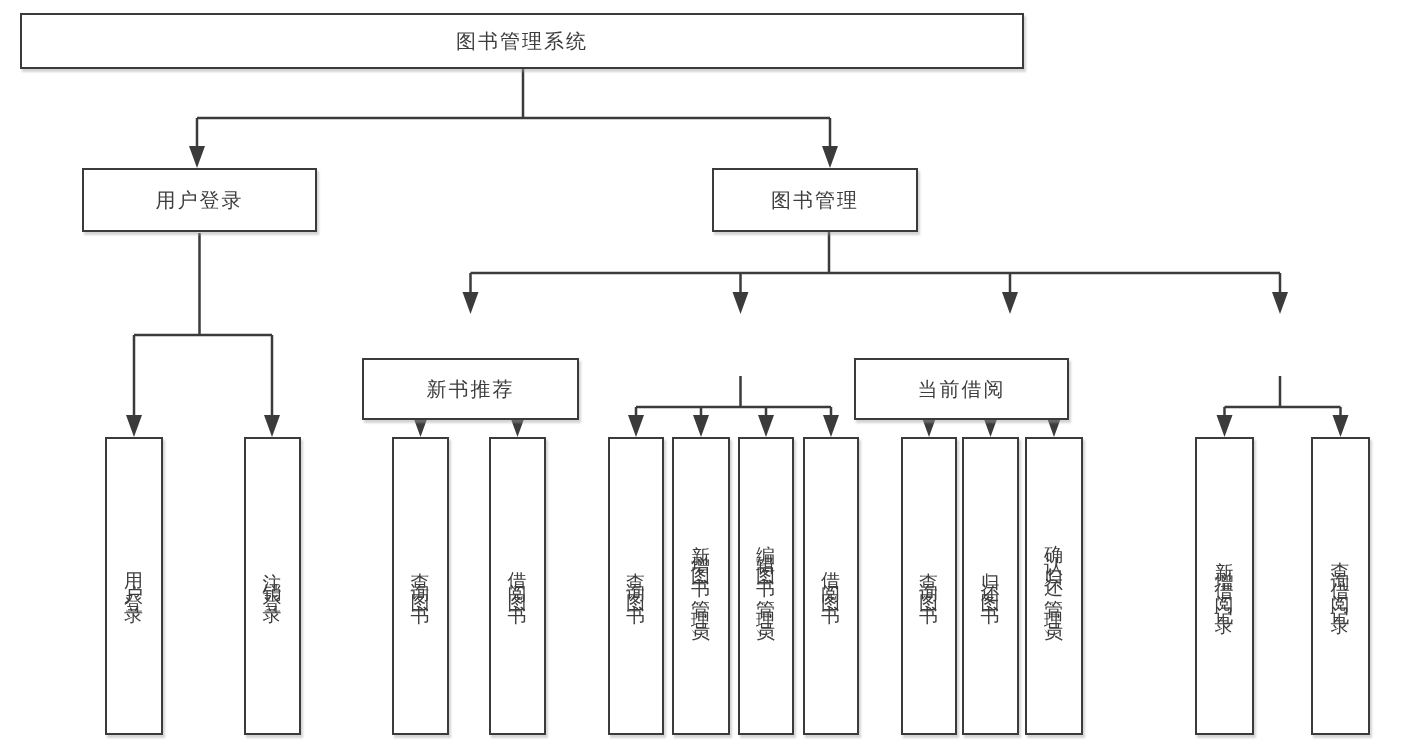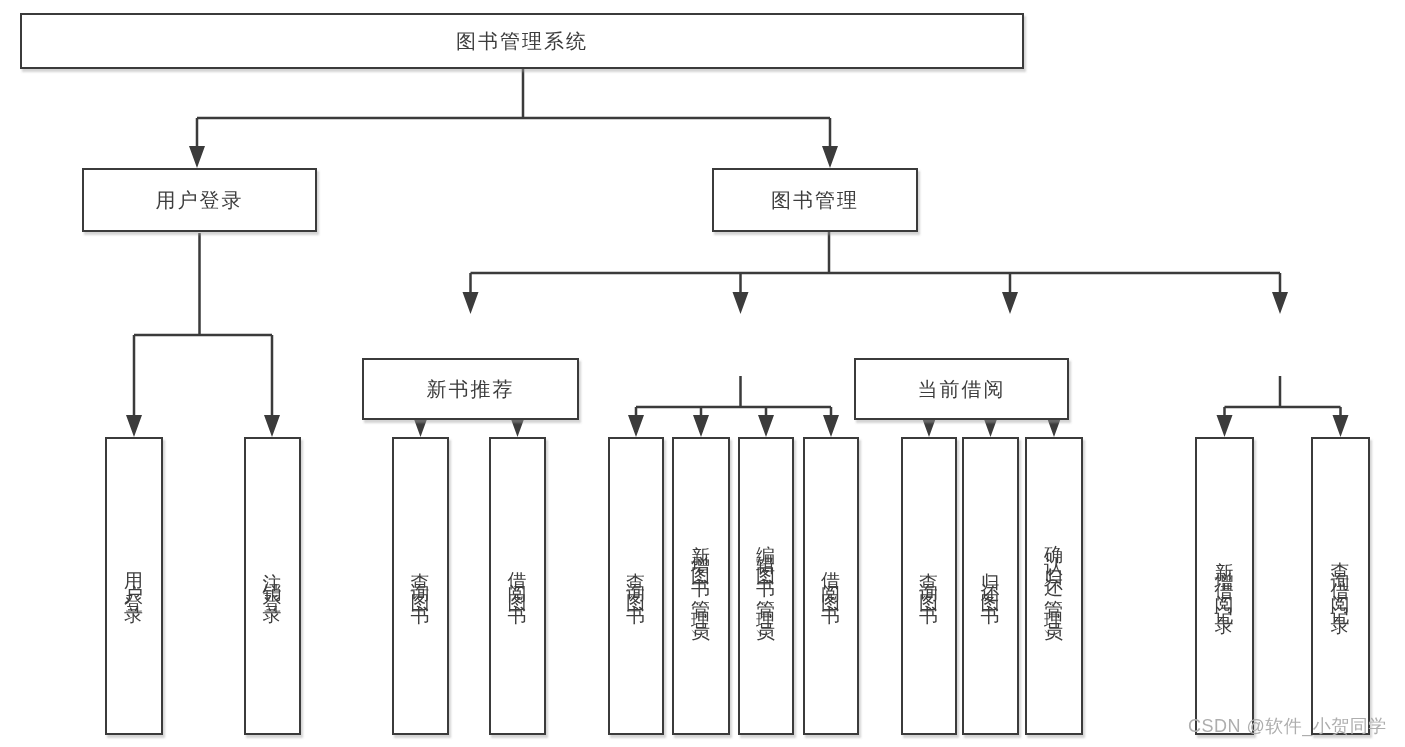--- a/index.html
+++ b/index.html
@@ -125,15 +125,14 @@
     <span class="vtext">确认归还（管理员）</span>
   </div>
 
   <div class="node leaf" style="left:1195px;width:59px;">
     <span class="vtext">新增借阅记录</span>
   </div>
   <div class="node leaf" style="left:1311px;width:59px;">
     <span class="vtext">查询借阅记录</span>
   </div>
 
-  <div class="watermark">CSDN @软件_小贺同学</div>
 
 </div>
 
 </body></html>

